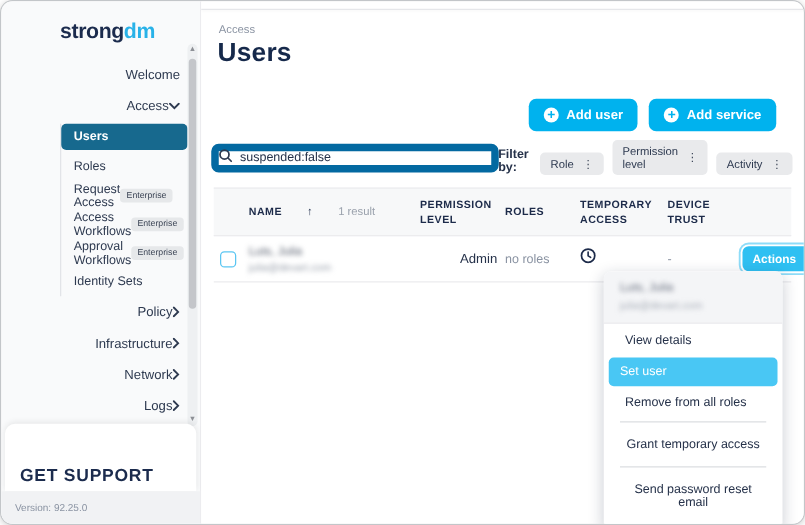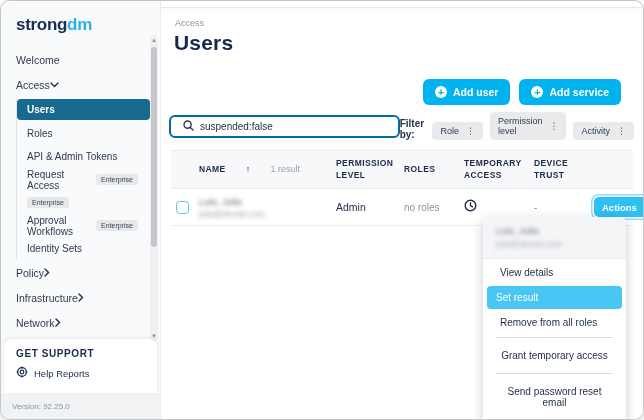--- a/index.html
+++ b/index.html
@@ -11,28 +11,28 @@
   .window {
     position:relative; width:644px; height:420px;
     border:1px solid #c3c6c9; border-radius:10px;
     overflow:hidden; background:#ffffff;
     box-shadow:0 1px 6px rgba(0,0,0,.18);
   }
 
   
   .sidebar {
     position:absolute; left:0; top:0; bottom:0; width:160px;
-    background:#f9fafb; border-right:1px solid #ececef;
+    background:#f9fafb; border-right:1px solid #ececef;padding-left:32px;
   }
   .logo { padding:14px 0 8px 15px; font-size:17px; font-weight:bold; letter-spacing:-.3px; }
   .logo .strong { color:#1b2b4d; }
   .logo .dm { color:#29b2e8; }
   .nav { position:relative; padding-top:4px; }
   .nav-item {
-    display:flex; align-items:center; justify-content:flex-start;
+    display:flex; align-items:center; justify-content:flex-end;
     height:25px; padding:0 16px 0 15px;
     font-size:10.5px; color:#2e3a50; cursor:pointer;
   }
   .sub-group { border-left:1px solid #e2e4e8; margin-left:15px; }
   .sub-item {
     display:flex; align-items:center; justify-content:space-between;
     height:23px; padding:0 14px 0 10px; margin:0 8px 0 0;
     font-size:10px; color:#2e3a50; cursor:pointer;
   }
   .sub-item.selected {
@@ -51,21 +51,21 @@
   .sb-arrow { position:absolute; left:0; width:8px; font-size:6px; color:#8d9096; text-align:center; line-height:8px; }
   .sb-up { top:1px; } .sb-down { bottom:1px; }
   .sb-thumb { position:absolute; left:1px; top:12px; width:6px; height:200px; background:#c4c6ca; border-radius:3px; }
 
   .support-card {
     position:absolute; left:3px; right:3px; bottom:26px; height:54px;
     background:#ffffff; border-radius:8px 8px 0 0;
     box-shadow:0 -1px 5px rgba(0,0,0,.08);
     padding:9px 12px 0 12px;
   }
-  .support-title { font-size:10px; font-weight:bold; letter-spacing:.6px; color:#1b2b4d; }
+  .support-title { font-size:14px; font-weight:bold; letter-spacing:.6px; color:#1b2b4d;margin-top:24px; }
   .help-row { display:flex; align-items:center; gap:6px; margin-top:7px; font-size:9.5px; color:#1b2b4d; cursor:pointer; }
   .version-bar {
     position:absolute; left:0; right:0; bottom:0; height:26px;
     background:#f1f2f4; font-size:8px; color:#8a93a2;
     display:flex; align-items:center; padding-left:11px;
   }
 
   
   .main { position:absolute; left:160px; top:0; right:0; bottom:0; background:#ffffff; }
   .top-hairline { position:absolute; left:0; right:0; top:6px; border-top:1px solid #e6e7ea; box-shadow:0 1px 2px rgba(0,0,0,.04); }
@@ -82,22 +82,22 @@
   }
   .plus-circle {
     width:12px; height:12px; border-radius:50%; background:#ffffff;
     color:#00b2ee; font-size:11px; font-weight:bold; line-height:11px;
     display:flex; align-items:center; justify-content:center;
   }
 
   .toolbar { position:absolute; left:8px; right:9px; top:111px; display:flex; align-items:center; }
   .search-box {
     display:flex; align-items:center; gap:6px;
-    width:264px; height:23px; border:2px solid #0369a1; border-radius:6px;
-    padding:0 12px; background:#ffffff;
+    width:264px; height:23px; border:6px solid #0369a1; border-radius:6px;
+    padding:0 0; background:#ffffff;
   }
   .search-box input {
     border:none; outline:none; flex:1; font-size:10px; color:#26324a;
     font-family:"Liberation Sans", sans-serif; background:transparent;
   }
   .filters { margin-left:auto; display:flex; align-items:flex-end; gap:7px; }
   .filter-label { font-size:10px; font-weight:bold; color:#26324a; margin-right:1px; }
   .pill {
     display:flex; align-items:center; gap:7px;
     background:#e9eaec; border-radius:4px; padding:4px 8px;
@@ -120,21 +120,21 @@
     display:grid; grid-template-columns:28px 137px 68px 60px 70px 60px 1fr;
     height:37px; align-items:center; border-bottom:1px solid #ececee;
   }
   .checkbox {
     width:13px; height:13px; margin-left:5px;
     border:1.6px solid #5bc6f2; border-radius:3.5px; background:#ffffff; cursor:pointer;
   }
   .blur { filter:blur(2.3px); user-select:none; }
   .cell-name .nm { font-size:9.5px; color:#5a6170; }
   .cell-name .em { font-size:8.5px; color:#9aa1ac; margin-top:2px; }
-  .cell-perm { font-size:10.5px; color:#26324a; }
+  .cell-perm { font-size:10.5px; color:#26324a;margin-left:32px; }
   .cell-roles { font-size:10px; color:#8a93a2; }
   .cell-dash { font-size:10px; color:#8a93a2; }
   .clock { display:flex; align-items:center; }
   .cell-actions { display:flex; justify-content:flex-end; padding-right:0; }
   .btn-actions {
     display:flex; align-items:center; gap:6px;
     background:#2fc0f2; color:#ffffff; border:none; cursor:pointer;
     font-family:"Liberation Sans", sans-serif;
     font-size:9.5px; font-weight:bold; height:20px; padding:0 8px;
     border-radius:5px;
@@ -184,27 +184,25 @@
       </div>
 
       <div class="sub-group">
         <div class="sub-item selected">
           <span>Users</span>
         </div>
         <div class="sub-item">
           <span>Roles</span>
         </div>
         <div class="sub-item">
-          <span>API &amp; Admin Tokens</span>
-        </div>
-        <div class="sub-item">
           <span>Request Access</span>
           <span class="badge">Enterprise</span>
         </div>
         <div class="sub-item">
+          <span>Access Workflows</span>
           <span class="badge">Enterprise</span>
         </div>
         <div class="sub-item">
           <span>Approval Workflows</span>
           <span class="badge">Enterprise</span>
         </div>
         <div class="sub-item">
           <span>Identity Sets</span>
         </div>
       </div>
@@ -356,21 +354,21 @@
       </div>
     </div>
   </div>
 
   <div class="menu">
     <div class="menu-head">
       <div class="nm blur">Luts, Julia</div>
       <div class="em blur">julia@devart.com</div>
     </div>
     <div class="menu-item">View details</div>
-    <div class="menu-item selected">Set result</div>
+    <div class="menu-item selected">Set user</div>
     <div class="menu-item">Remove from all roles</div>
     <div class="menu-div"></div>
     <div class="menu-item roomy">Grant temporary access</div>
     <div class="menu-div"></div>
     <div class="menu-item roomy">Send password reset email</div>
   </div>
 
 </div>
 
 </body></html>

